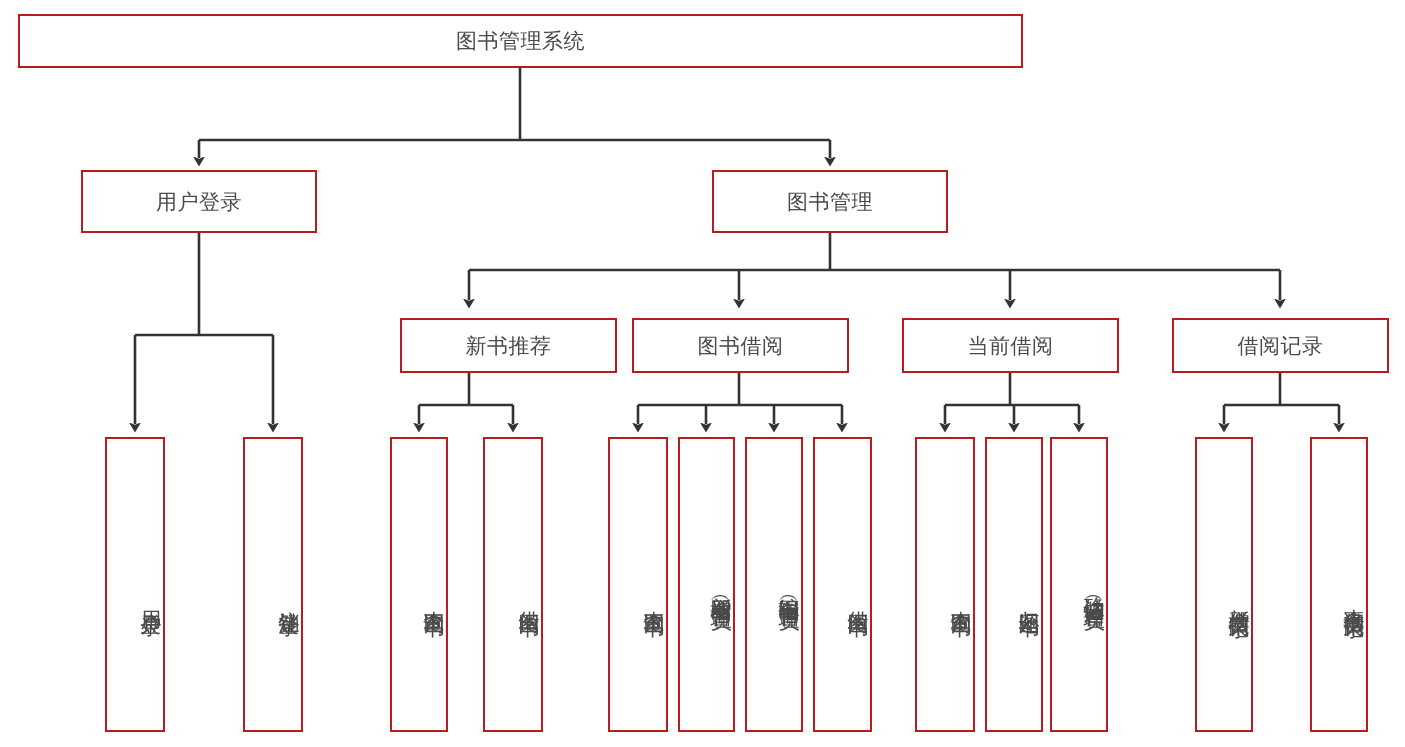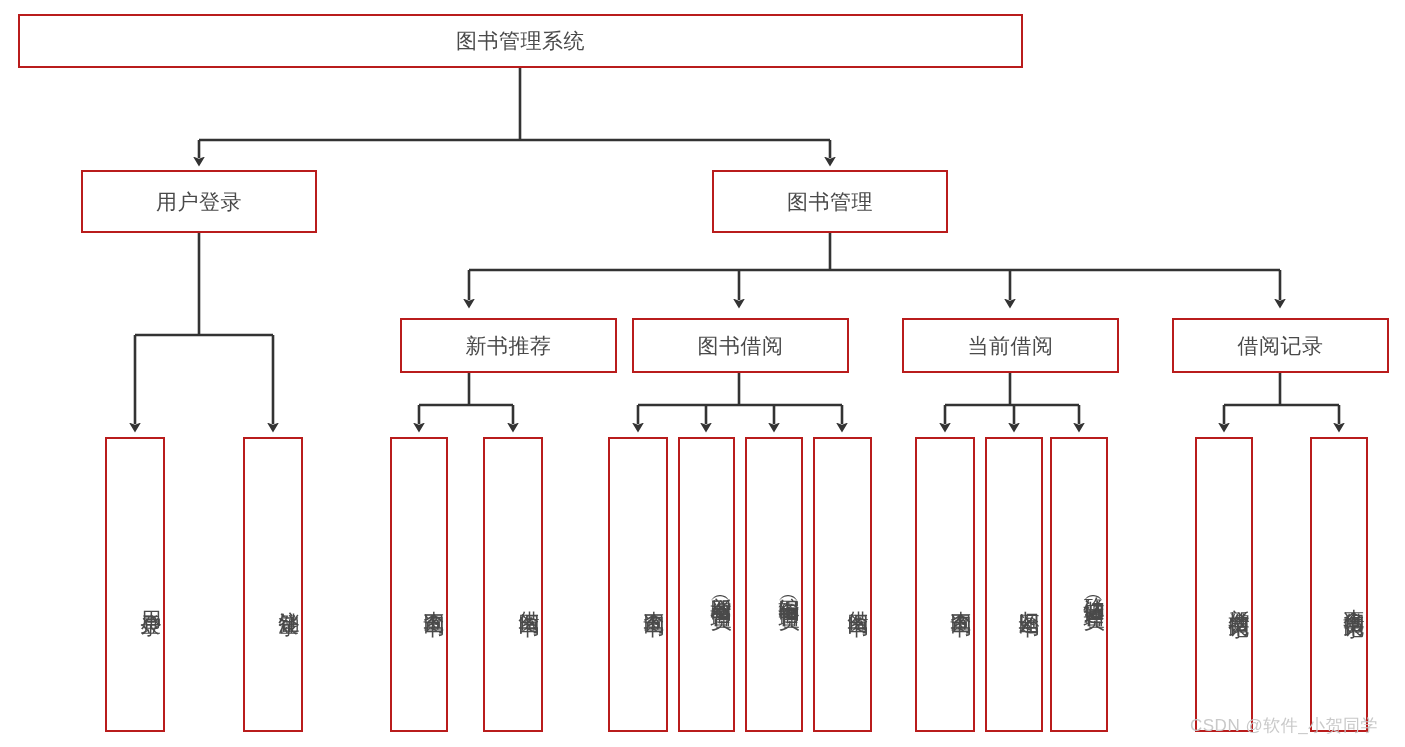--- a/index.html
+++ b/index.html
@@ -181,15 +181,14 @@
     <span class="node-label">确认归还（管理员）</span>
   </div>
 
   <div class="node vert" style="left:1195px; top:437px; width:58px; height:295px;">
     <span class="node-label">新增借阅记录</span>
   </div>
   <div class="node vert" style="left:1310px; top:437px; width:58px; height:295px;">
     <span class="node-label">查询借阅记录</span>
   </div>
 
-  <div id="watermark" style="left:1190px; top:714px;">CSDN @软件_小贺同学</div>
 
 </div>
 
 </body></html>

